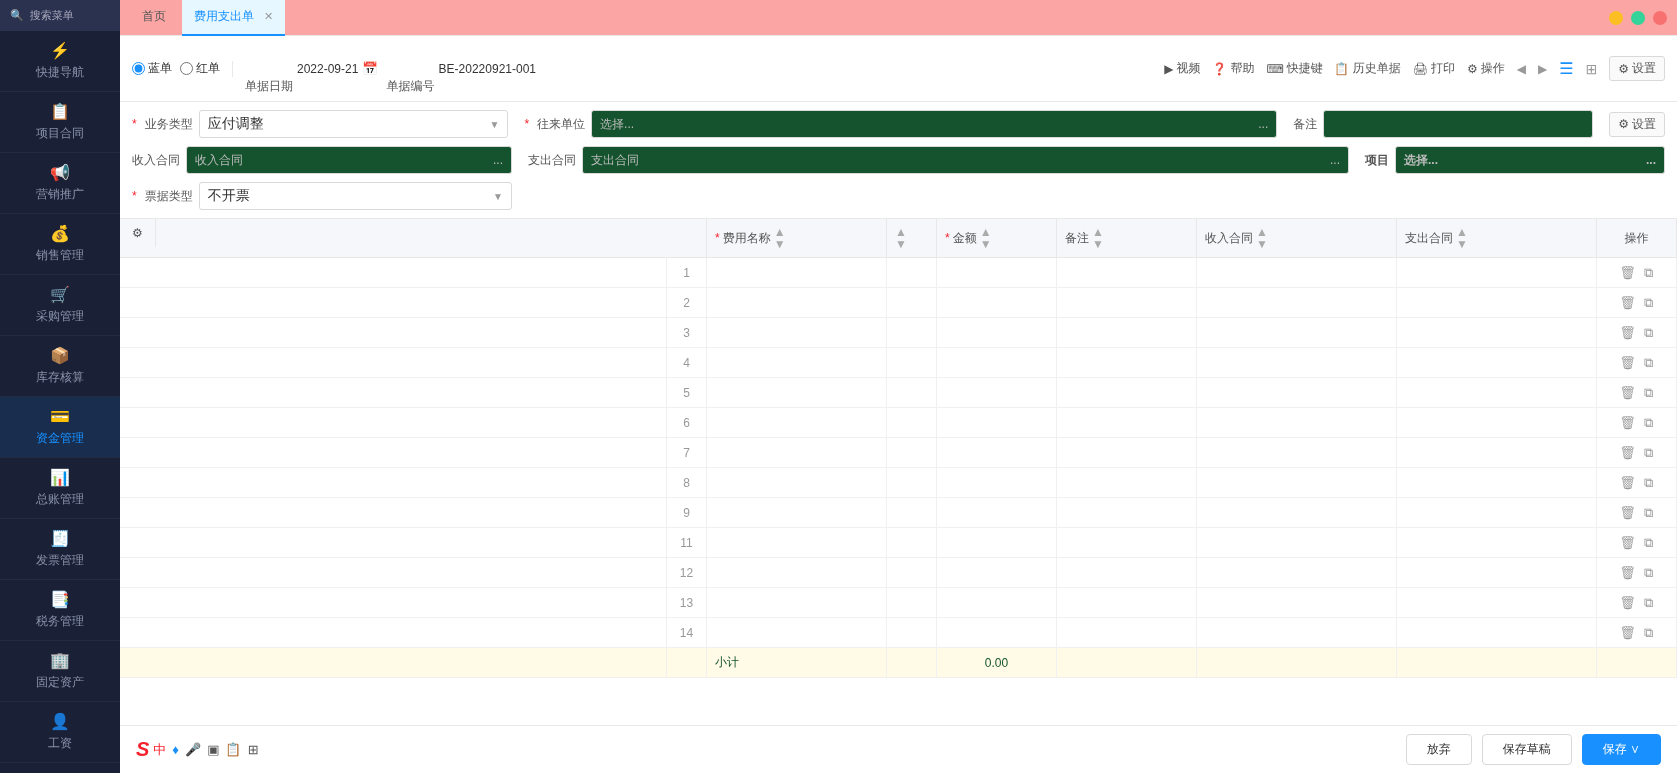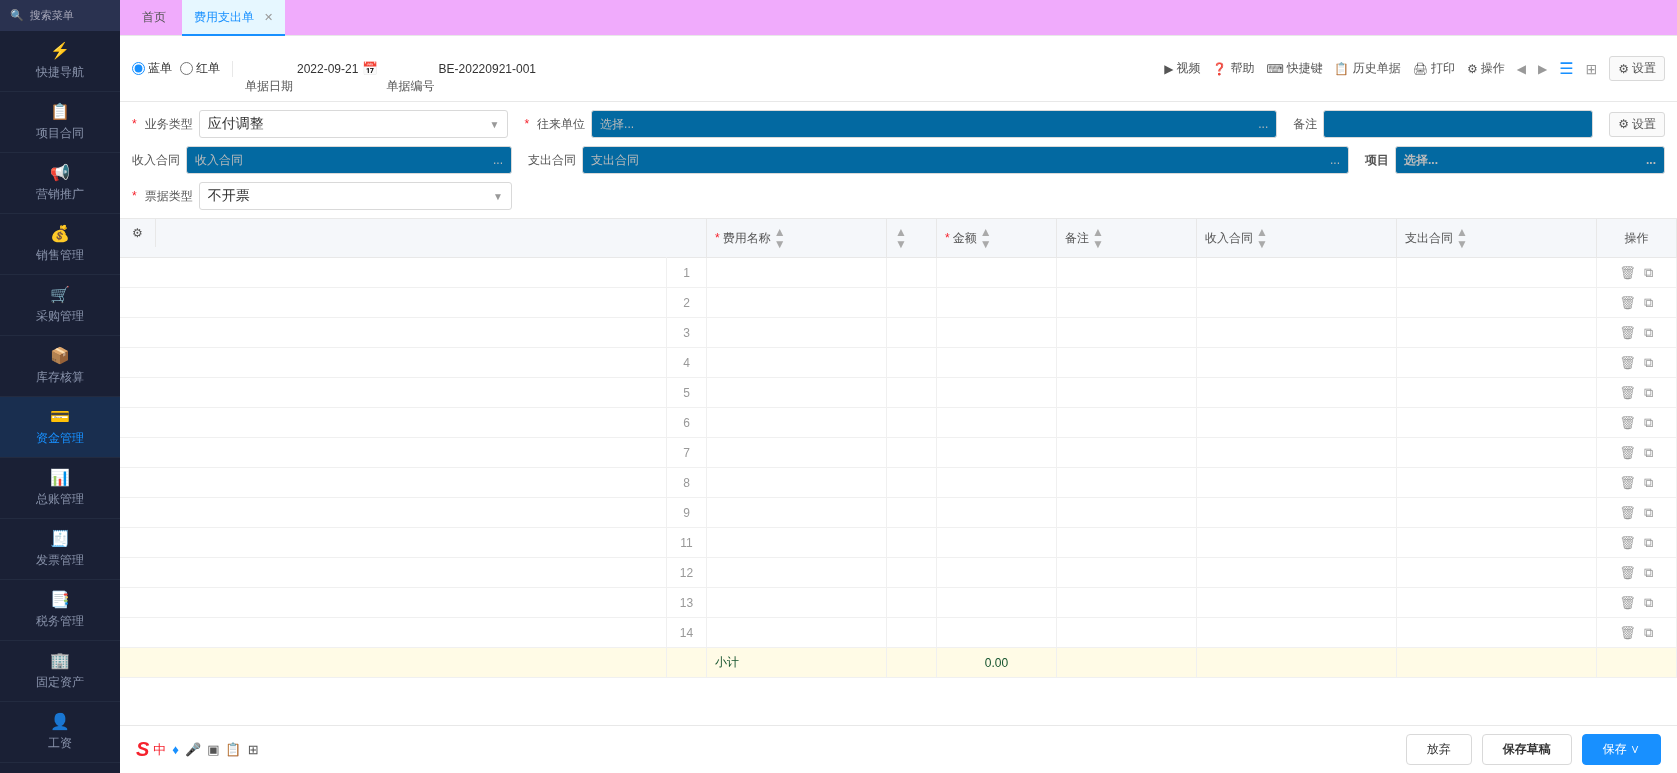--- a/index.html
+++ b/index.html
@@ -41,27 +41,27 @@
     .main {
       flex: 1;
       display: flex;
       flex-direction: column;
       height: 100%;
       overflow: hidden;
     }
 
     
     .tab-bar {
-      background: #f0abfc;
-      display: flex;
+      background: #fca5a5;
+      display: flex;
+      align-items: center;
       border-bottom: 1px solid #e8e8e8;
       padding: 0 10px;
       height: 36px;
       flex-shrink: 0;
-      flex-direction: column;
     }
     .tab {
       padding: 0 12px;
       height: 36px;
       display: flex;
       align-items: center;
       gap: 6px;
       cursor: pointer;
       color: #555;
       border-bottom: 2px solid transparent;
@@ -156,21 +156,21 @@
     }
     .form-field label { color: #555; white-space: nowrap; font-size: 12px; }
     .form-field .input-wrap {
       flex: 1;
       border: 1px solid #d9d9d9;
       border-radius: 3px;
       height: 28px;
       display: flex;
       align-items: center;
       padding: 0 8px;
-      background: #0369a1;
+      background: #14532d;
       cursor: pointer;
       position: relative;
     }
     .form-field .input-wrap .placeholder { color: #bbb; font-size: 12px; }
     .form-field .input-wrap .ellipsis { color: #bbb; font-size: 12px; margin-left: auto; }
     .form-field .select-wrap {
       flex: 1;
       border: 1px solid #d9d9d9;
       border-radius: 3px;
       height: 28px;
@@ -252,21 +252,20 @@
     }
     .btn-primary {
       background: #1890ff;
       border-color: #1890ff;
       color: #fff;
     }
     .btn-draft {
       background: #fff;
       border-color: #d9d9d9;
       color: #333;
-      font-weight: bold;
     }
 
     
     ::-webkit-scrollbar { width: 6px; height: 6px; }
     ::-webkit-scrollbar-track { background: #f0f0f0; }
     ::-webkit-scrollbar-thumb { background: #ccc; border-radius: 3px; }
 
     .col-header-inner { display: flex; align-items: center; gap: 3px; }
     .sort-arrows { display: flex; flex-direction: column; font-size: 8px; color: #aaa; line-height: 1; }
 

